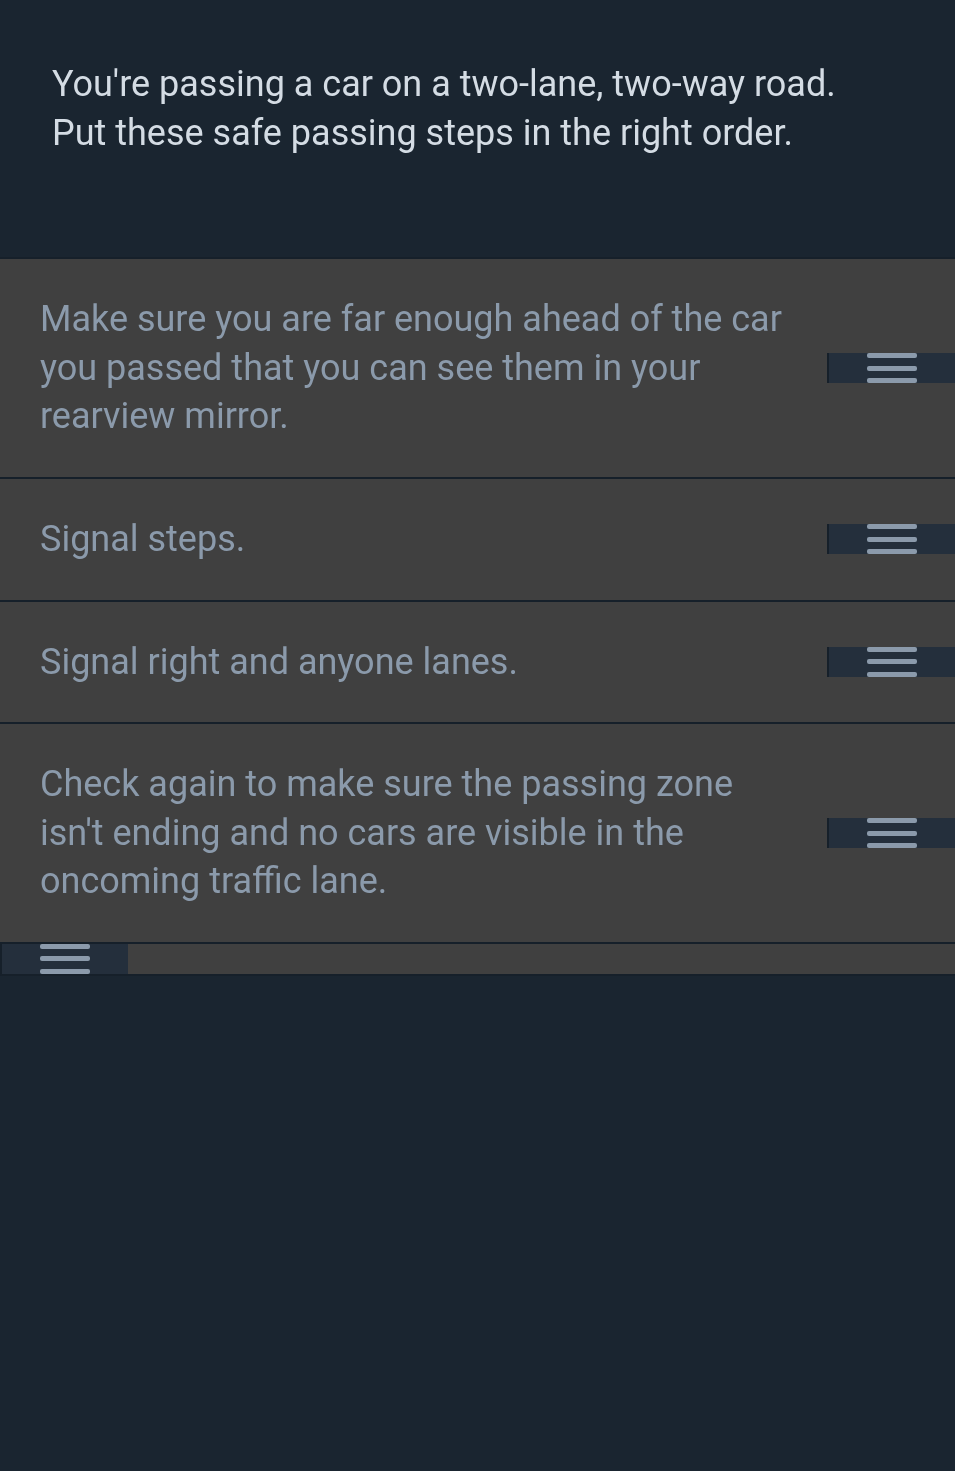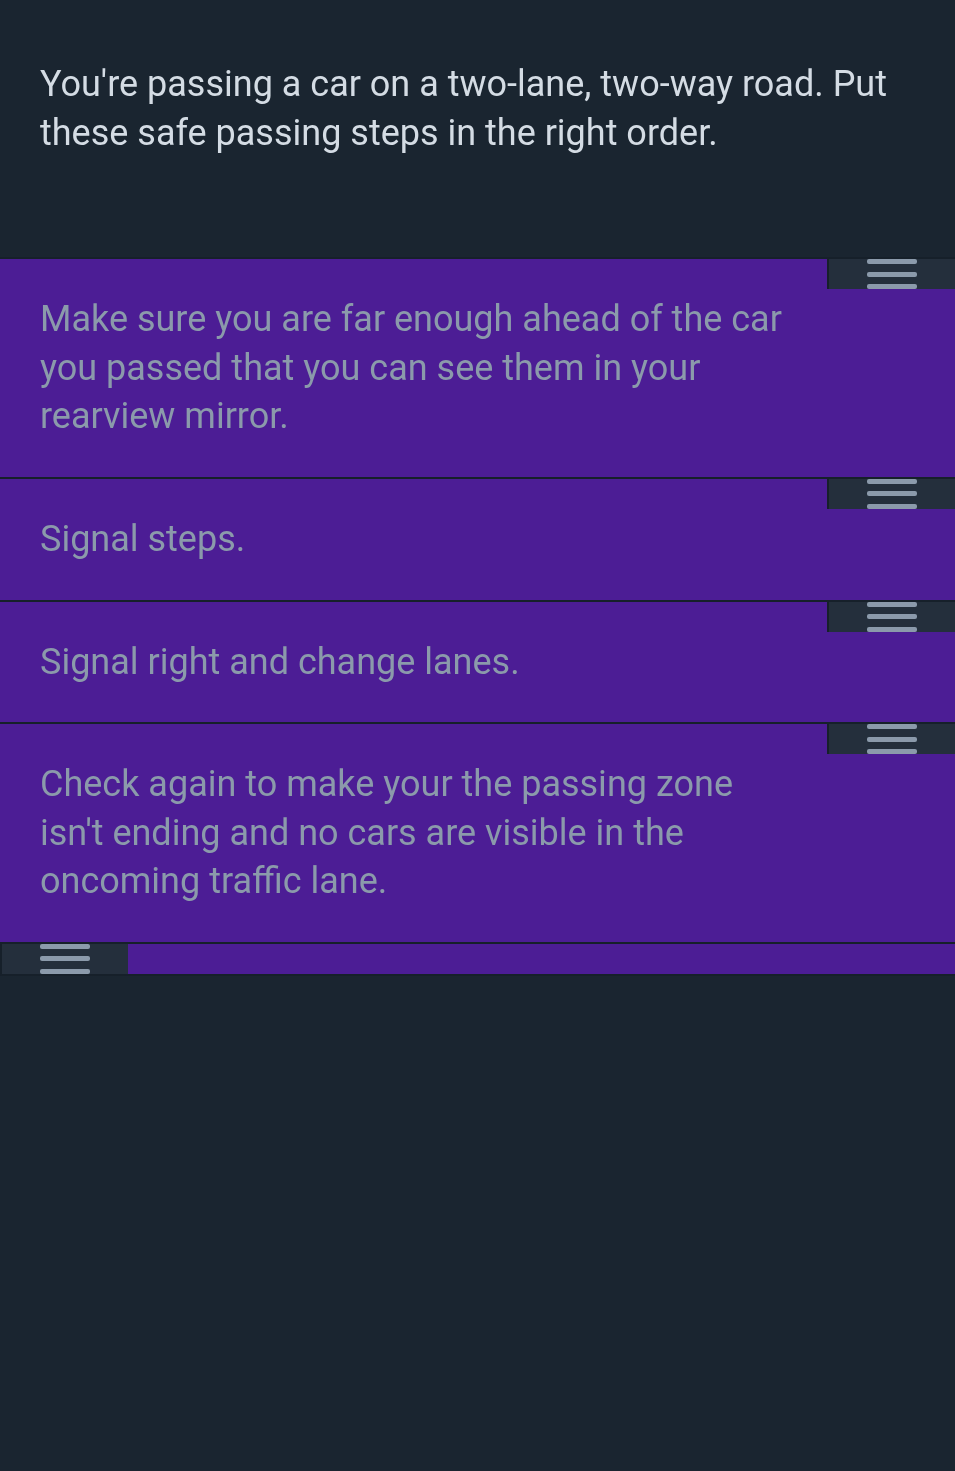--- a/index.html
+++ b/index.html
@@ -13,29 +13,30 @@
     background-color: #1a2530;
     font-family: -apple-system, BlinkMacSystemFont, "Segoe UI", Roboto, Helvetica, Arial, sans-serif;
     overflow: hidden;
   }
   .question {
     padding: 60px 60px 100px 40px;
     color: #d4dce4;
     font-size: 36px;
     line-height: 1.35;
     font-weight: 400;
+    margin-left: 12px;
   }
   .list {
     display: flex;
     flex-direction: column;
   }
   .list-item {
     display: flex;
-    align-items: flex-start;
-    background-color: #4c1d95;
+    align-items: center;
+    background-color: #404040;
     border-top: 2px solid #16202a;
     border-bottom: 2px solid #16202a;
     margin-top: -2px;
   }
   .list-item:first-child {
     margin-top: 0;
     border-top: 2px solid #16202a;
   }
   .item-text {
     flex: 1;
@@ -92,32 +93,32 @@
     <div class="drag-handle">
       <div class="drag-icon">
         <div class="bar"></div>
           <div class="bar"></div>
           <div class="bar"></div>
       </div>
     </div>
   </div>
 
   <div class="list-item">
-    <div class="item-text">Signal right and change lanes.</div>
+    <div class="item-text">Signal right and anyone lanes.</div>
     <div class="drag-handle">
       <div class="drag-icon">
         <div class="bar"></div>
           <div class="bar"></div>
           <div class="bar"></div>
       </div>
     </div>
   </div>
 
   <div class="list-item">
-    <div class="item-text">Check again to make your the passing zone isn't ending and no cars are visible in the oncoming traffic lane.</div>
+    <div class="item-text">Check again to make sure the passing zone isn't ending and no cars are visible in the oncoming traffic lane.</div>
     <div class="drag-handle">
       <div class="drag-icon">
         <div class="bar"></div>
           <div class="bar"></div>
           <div class="bar"></div>
       </div>
     </div>
   </div>
 
   <div class="list-item">

